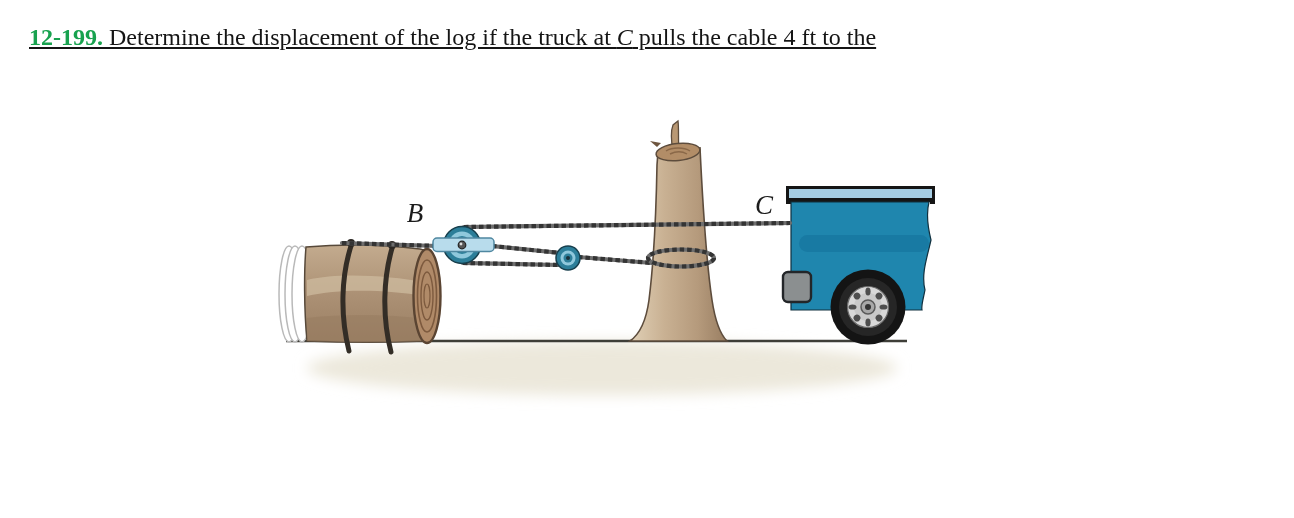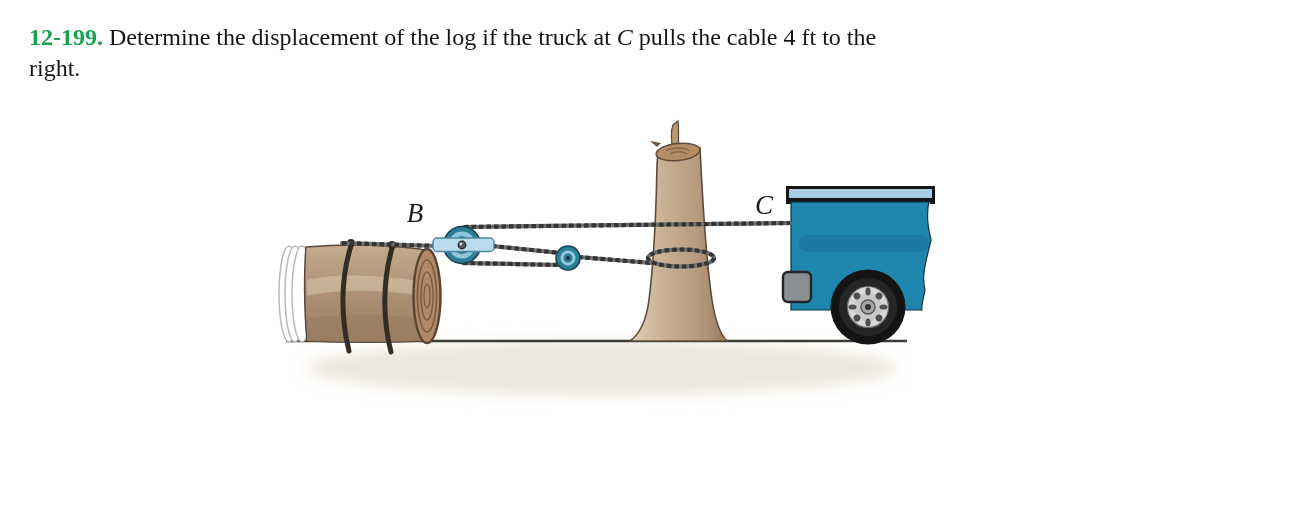--- a/index.html
+++ b/index.html
@@ -1,39 +1,38 @@
 <!DOCTYPE html>
 <html><head>
 <meta charset="utf-8">
 <style>
   html,body{margin:0;padding:0;background:#ffffff;}
   .page{position:relative;width:1294px;height:518px;background:#ffffff;overflow:hidden;
         font-family:"Liberation Serif","DejaVu Serif",serif;}
   .problem{position:absolute;left:29px;top:22px;width:1230px;margin:0;
            font-size:24px;line-height:31px;color:#151515;}
-  .problem .line1{white-space:nowrap;}
+  .problem .line1{white-space:nowrap;text-decoration:underline;}
   .problem .num{font-weight:bold;color:#18a24f;}
   .problem .var{font-style:italic;}
   .problem .line2{display:block;}
   .fig{position:absolute;left:270px;top:106px;width:680px;height:305px;}
   .fig text{font-family:"Liberation Serif","DejaVu Serif",serif;font-style:italic;
             font-size:27px;fill:#1c1c1c;}
   .chain{stroke:#6e6e6e;stroke-width:4.2;fill:none;stroke-linecap:round;}
   .chain-links{stroke:#343434;stroke-width:4.2;fill:none;stroke-dasharray:4.5 3;stroke-linecap:butt;}
   .outline{stroke:#57493a;stroke-width:1.5;}
 </style>
 </head>
 <body>
 
 <div class="page">
 
   <p class="problem">
     <span class="line1"><span class="num">12-199.</span>
     <span>Determine the displacement of the log if the truck at </span><span class="var">C</span><span> pulls the cable 4 ft to the</span></span>
-    <span class="line2">right.</span>
   </p>
 
   <svg class="fig" viewBox="270 106 680 305">
     <defs>
       <filter id="soft" x="-20%" y="-60%" width="140%" height="220%">
         <feGaussianBlur stdDeviation="7"></feGaussianBlur>
       </filter>
       <linearGradient id="stumpGrad" x1="0" y1="0" x2="1" y2="0">
         <stop offset="0" stop-color="#e0d0b6"></stop>
         <stop offset="0.35" stop-color="#c9b193"></stop>

